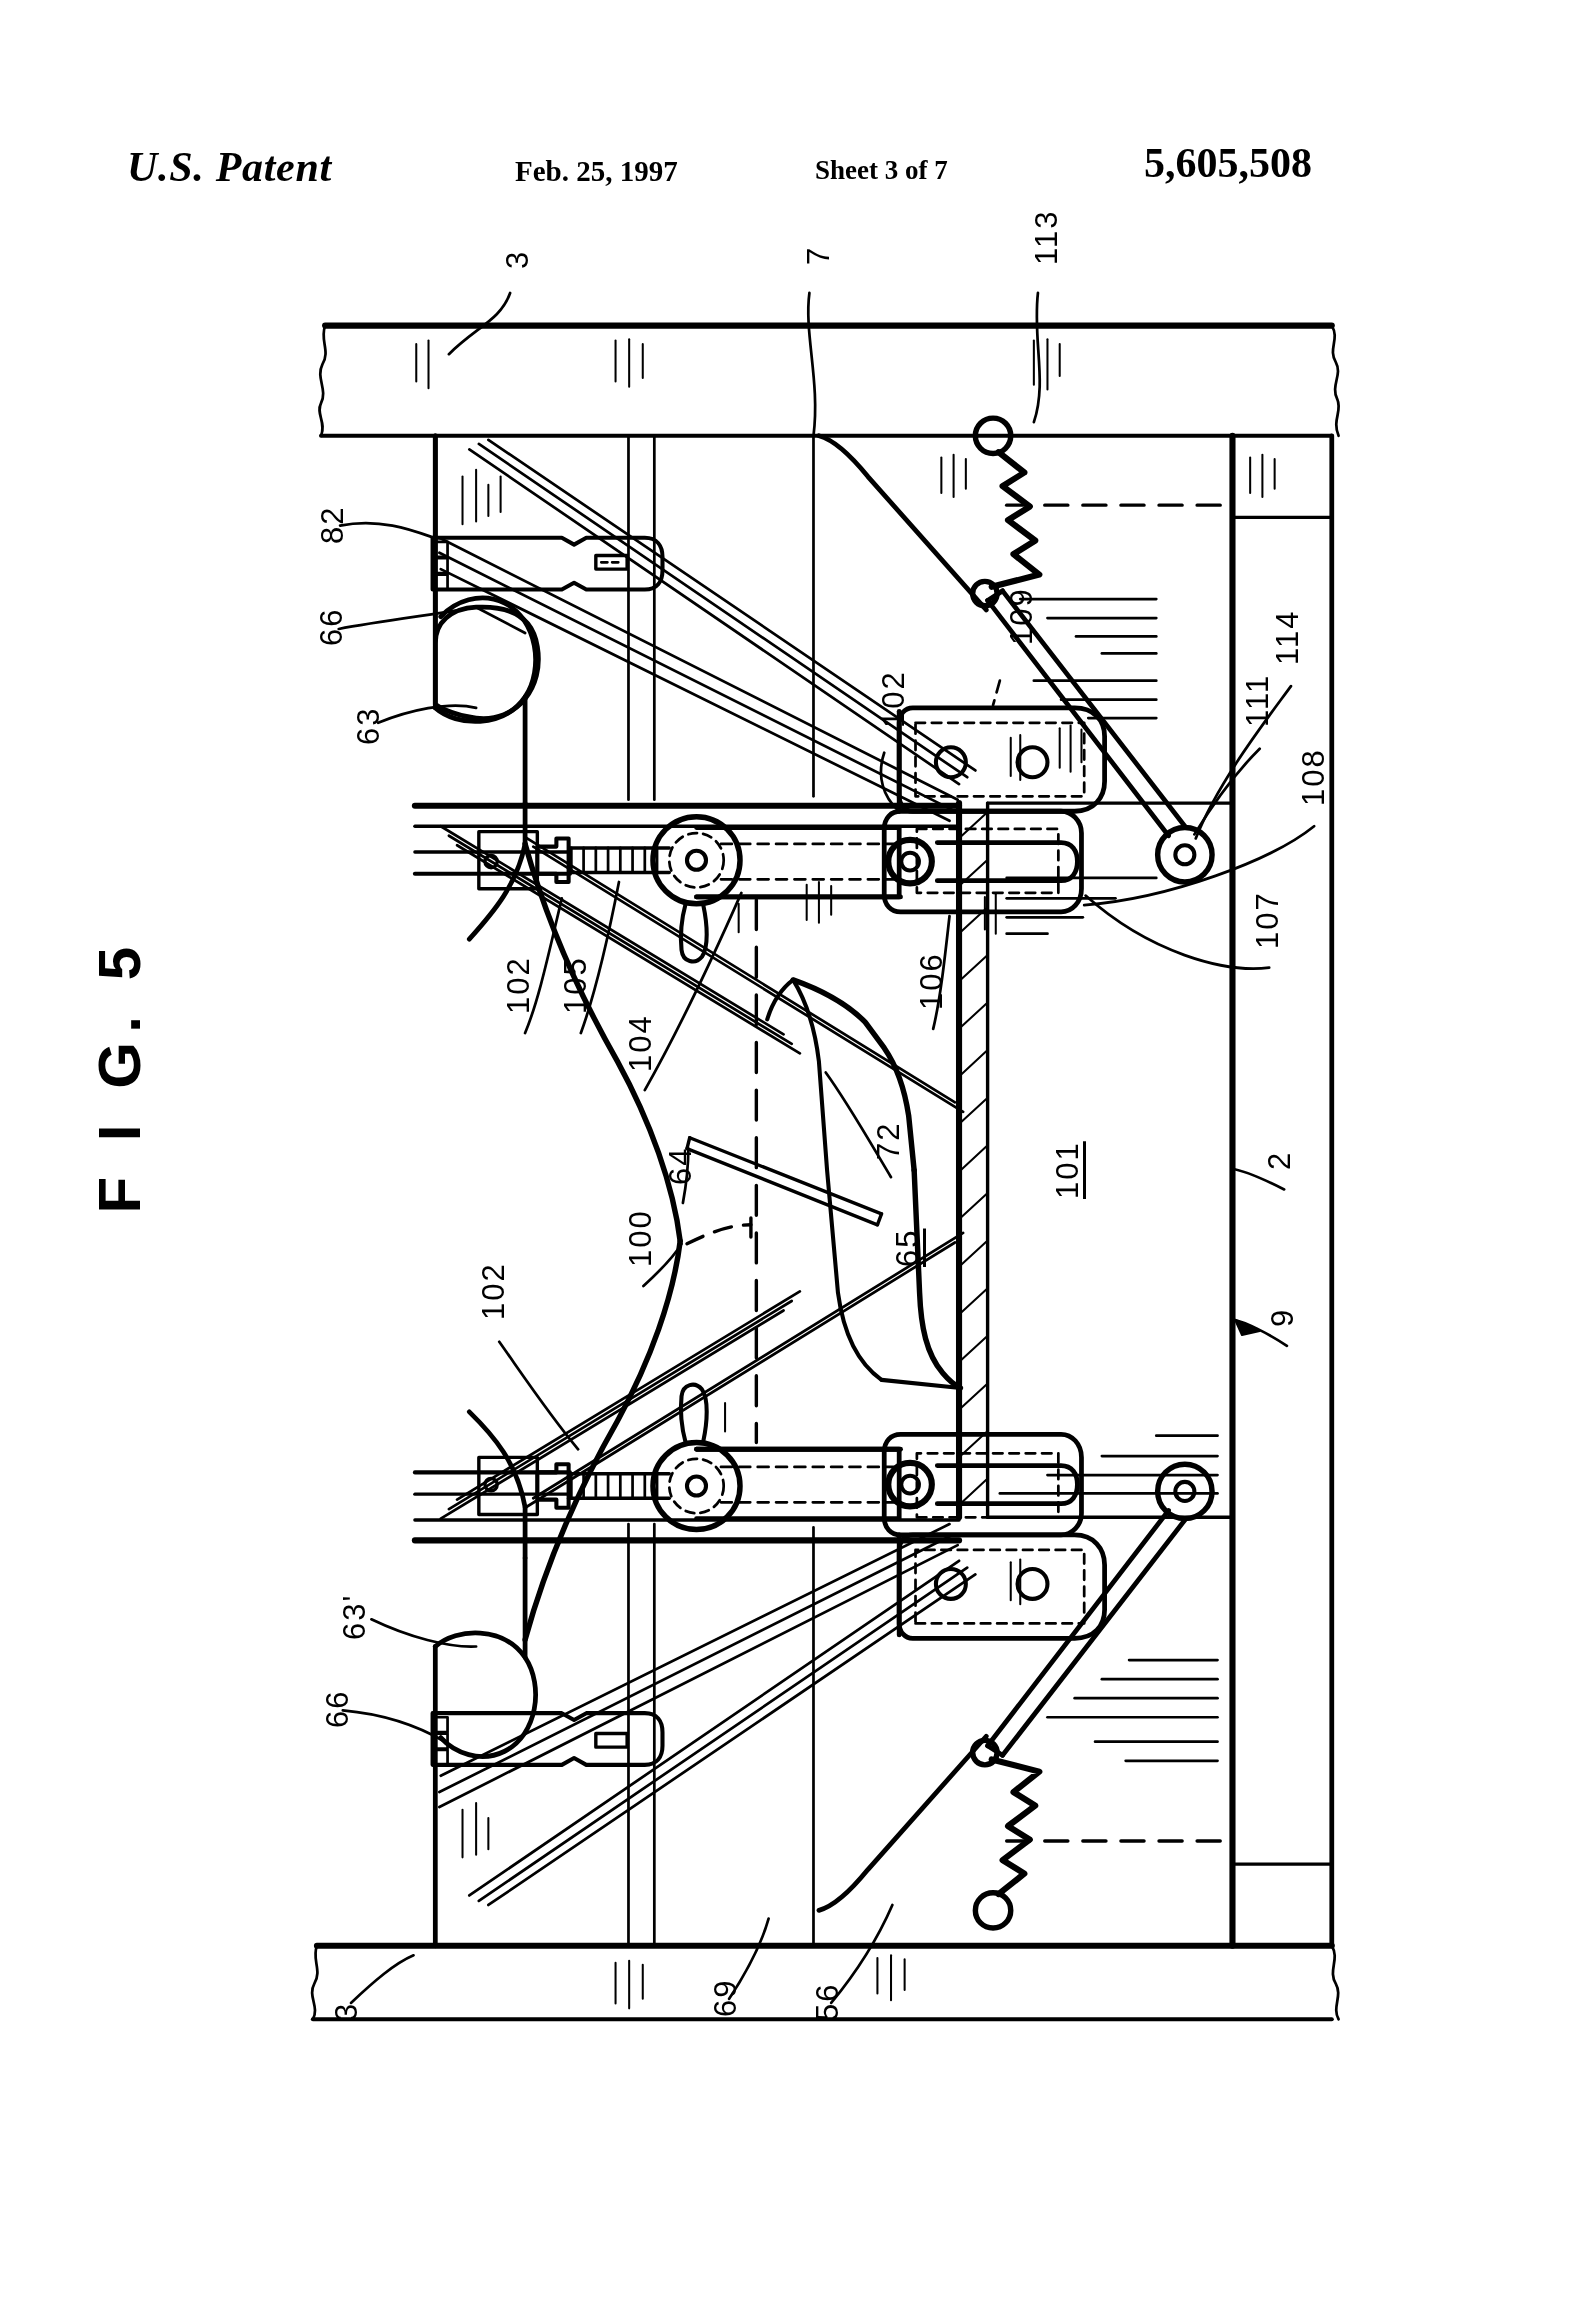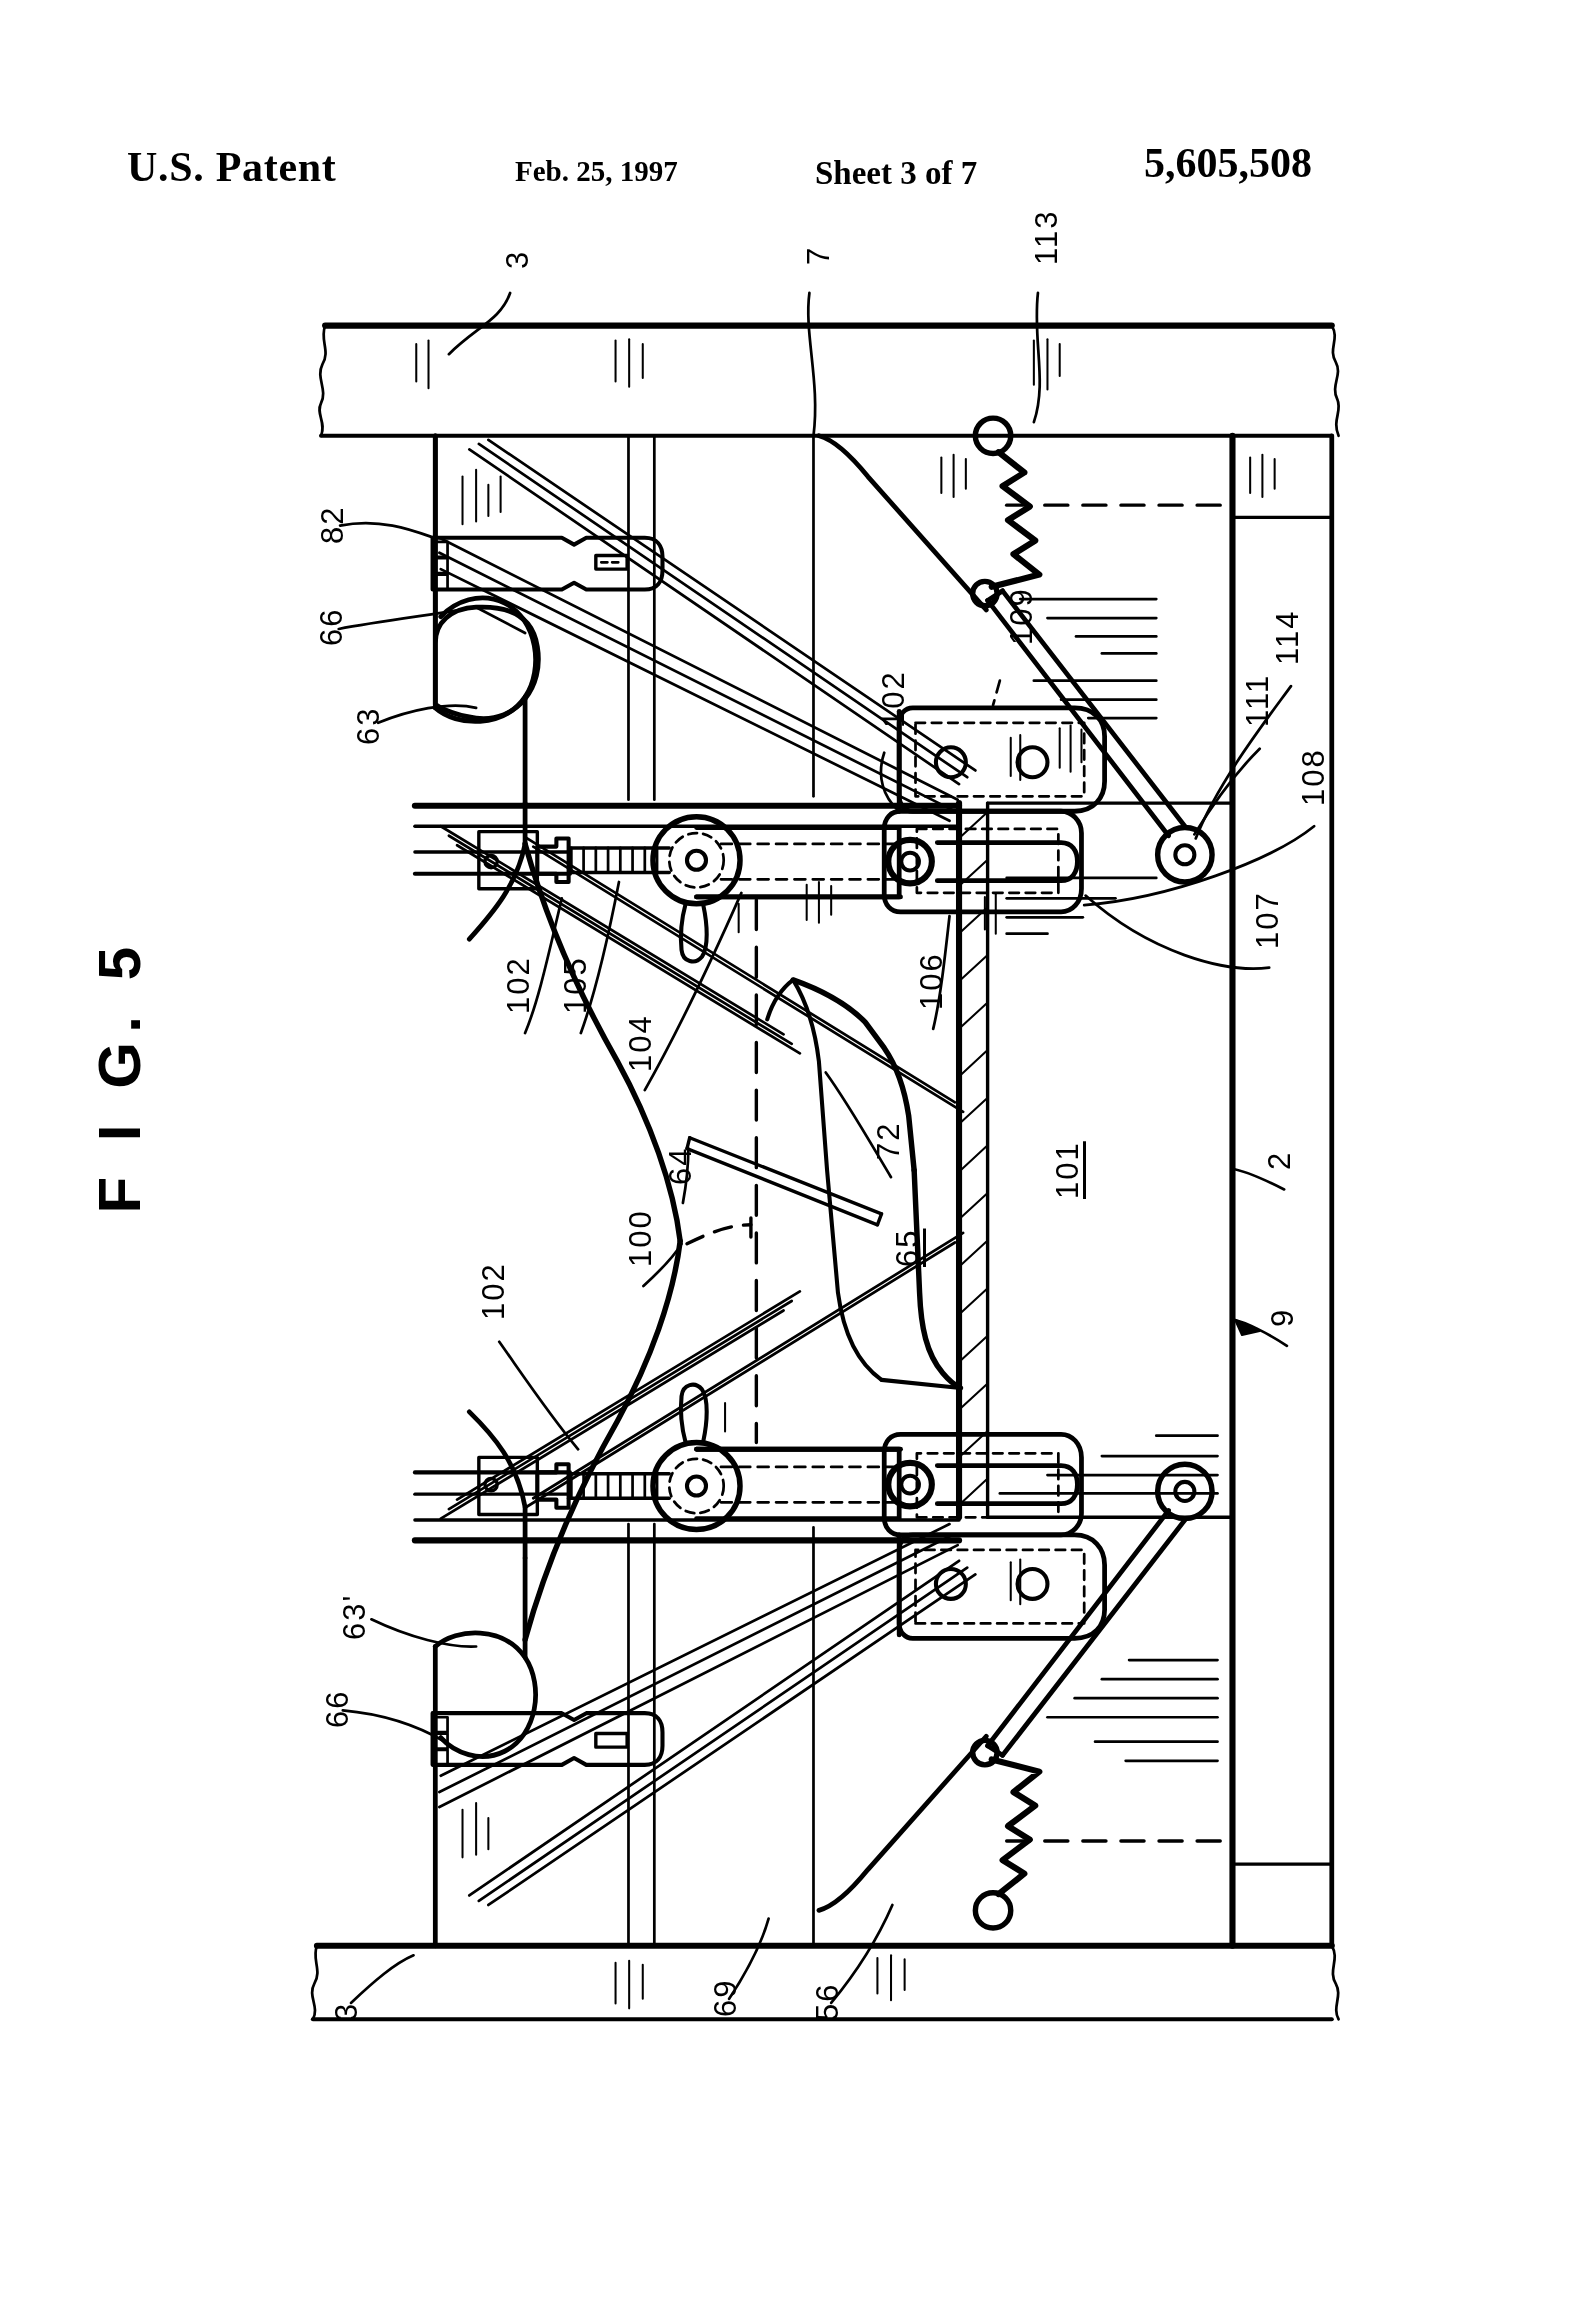--- a/index.html
+++ b/index.html
@@ -12,30 +12,31 @@
   }
   #page{position:absolute;inset:0;background:#fff;}
 
   
   .hdr{position:absolute;top:0;left:0;width:1578px;height:225px;}
   .hdr-title{
     position:absolute;left:127px;top:143px;
     font-family:"Liberation Serif", serif;
     font-weight:bold;font-size:42px;letter-spacing:0.7px;
     white-space:nowrap;
+    font-style:italic;
   }
   .hdr-date{
     position:absolute;left:515px;top:155px;
     font-family:"Liberation Serif", serif;
     font-weight:bold;font-size:29px;white-space:nowrap;text-align:right;
   }
   .hdr-sheet{
     position:absolute;left:815px;top:155px;
     font-family:"Liberation Serif", serif;
-    font-weight:bold;font-size:33px;white-space:nowrap;
+    font-weight:bold;font-size:27px;white-space:nowrap;
   }
   .hdr-patno{
     position:absolute;left:1144px;top:139px;
     font-family:"Liberation Serif", serif;
     font-weight:bold;font-size:42px;white-space:nowrap;
   }
 
   
   .figlabel{
     position:absolute;left:-24px;top:1041px;

